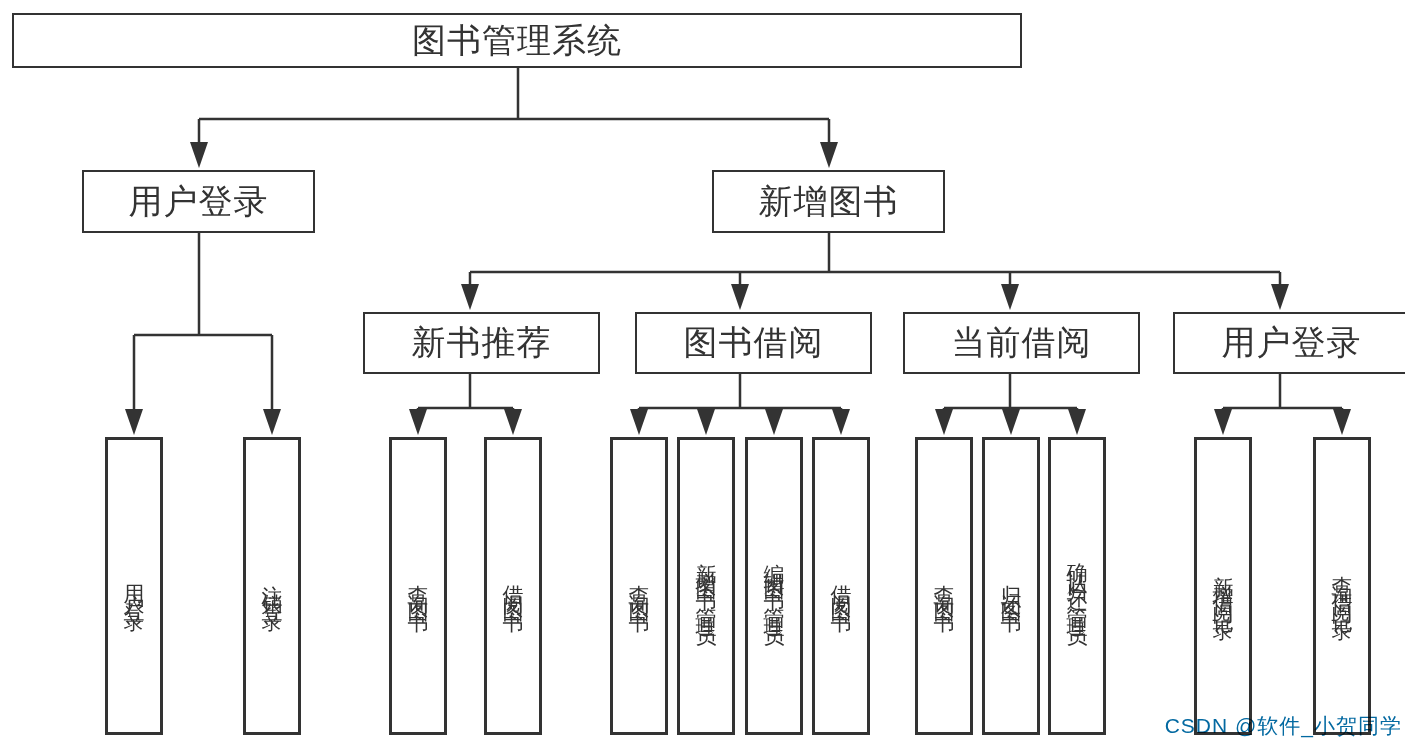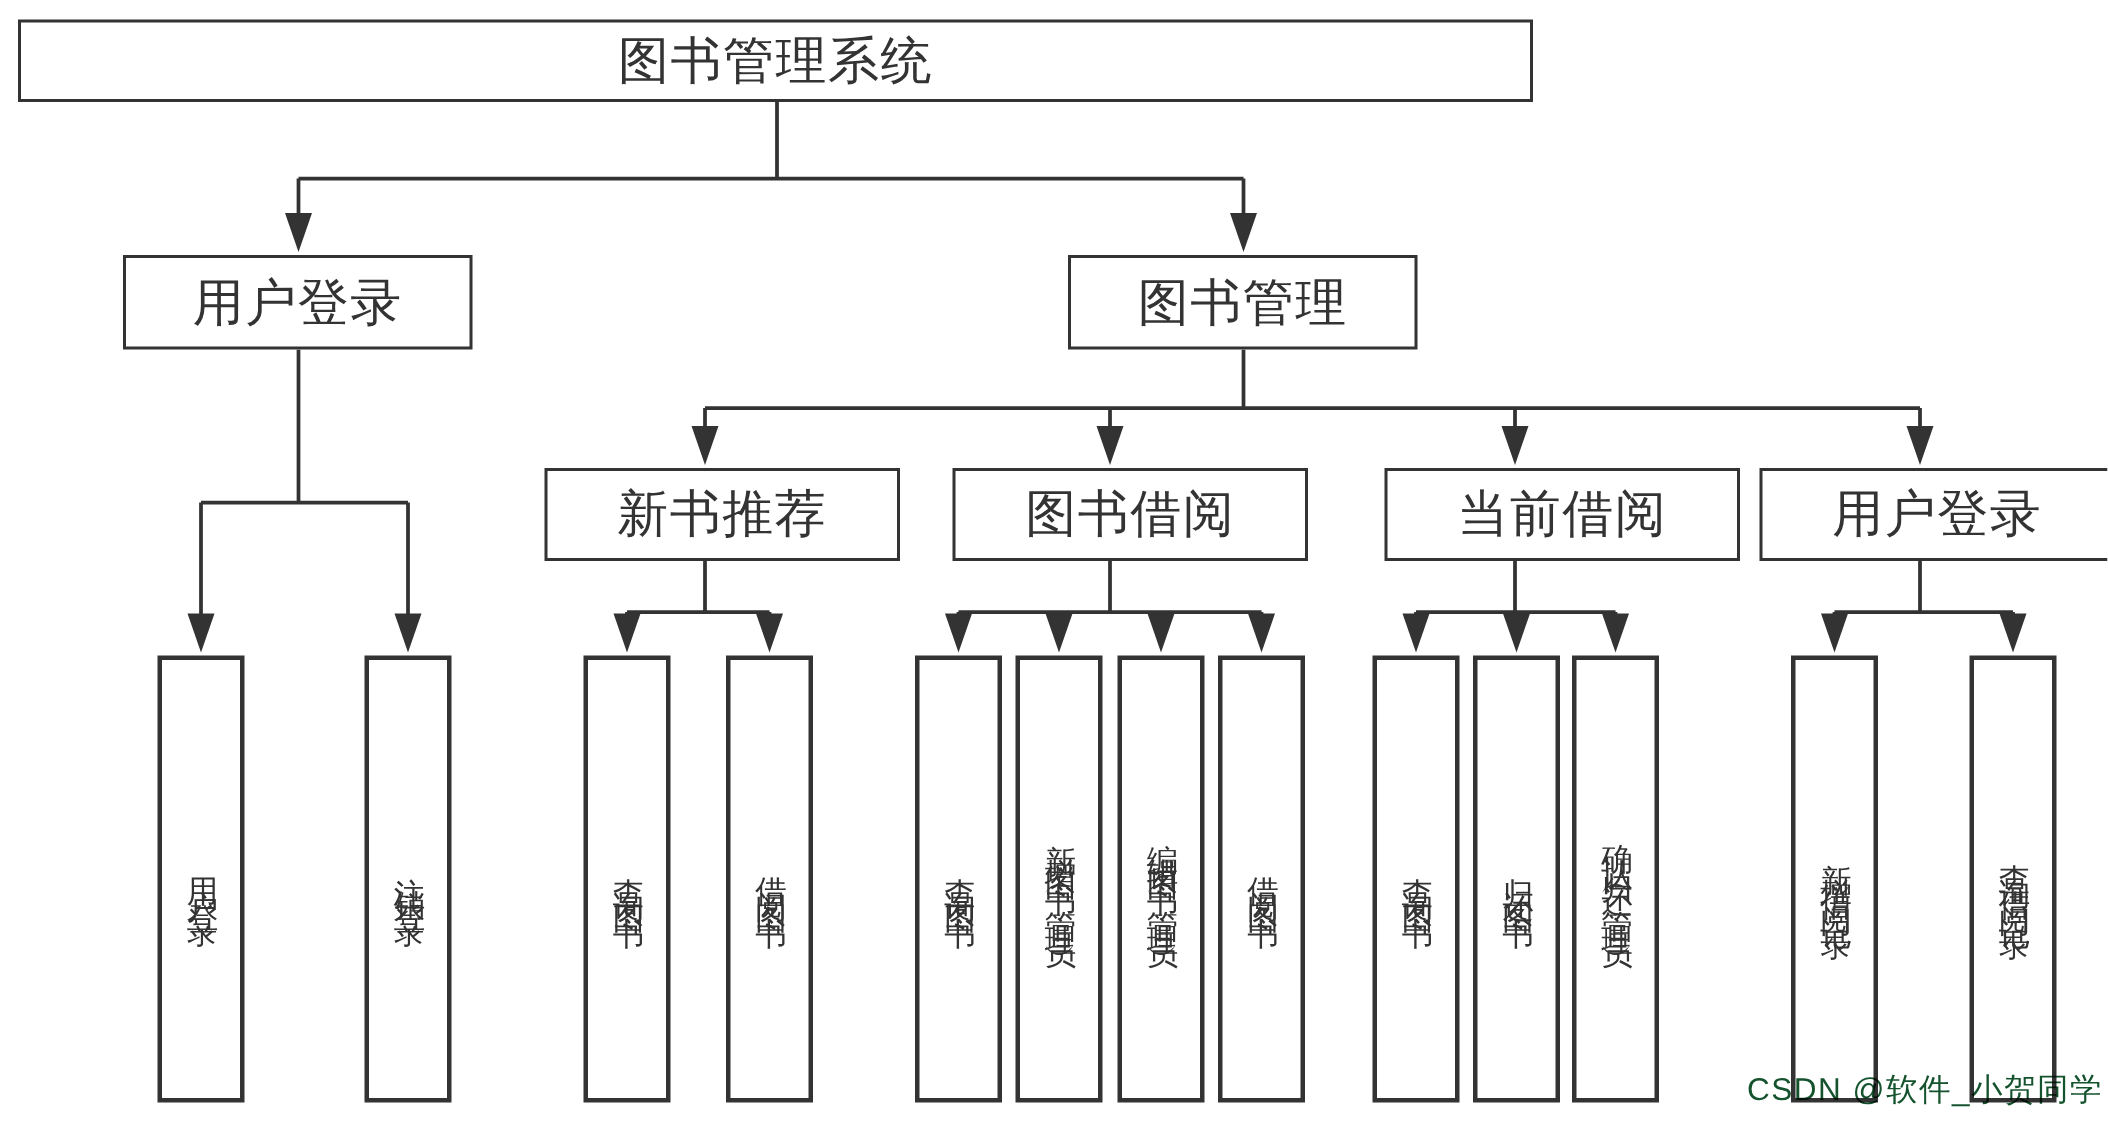--- a/index.html
+++ b/index.html
@@ -41,36 +41,36 @@
     font-size: 21px;
     letter-spacing: 9px;
     white-space: normal;
   }
   .n-root      { left: 12px;   top: 13px;  width: 1010px; height: 55px; }
   .n-user-login{ left: 82px;   top: 170px; width: 233px;  height: 63px; }
   .n-book-mgmt { left: 712px;  top: 170px; width: 233px;  height: 63px; }
   .n-l3        { top: 312px;   width: 237px; height: 62px; }
   .n-l3-1 { left: 363px; }
   .n-l3-2 { left: 635px; }
-  .n-l3-3 { left: 903px; margin-left: 20px; }
+  .n-l3-3 { left: 903px; }
   .n-l3-4 { left: 1173px; }
   .n-a1 { left: 105px; }  .n-a2 { left: 243px; }
   .n-b1 { left: 389px; }  .n-b2 { left: 484px; }
   .n-c1 { left: 610px; }  .n-c2 { left: 677px; }
   .n-c3 { left: 745px; }  .n-c4 { left: 812px; }
   .n-d1 { left: 915px; }  .n-d2 { left: 982px; }
   .n-d3 { left: 1048px; }
   .n-e1 { left: 1194px; } .n-e2 { left: 1313px; }
   .watermark {
     position: absolute;
     right: 3px;
     top: 712px;
     font-size: 21px;
     letter-spacing: 1px;
-    color: #14532d;
+    color: #0369a1;
     mix-blend-mode: multiply;
     z-index: 5;
     white-space: nowrap;
   }
 </style>
 </head>
 <body>
 
 <div class="stage">
 
@@ -103,21 +103,21 @@
       <polygon points="1002,409 1020,409 1011,435"></polygon>
       <polygon points="1068,409 1086,409 1077,435"></polygon>
       <polygon points="1214,409 1232,409 1223,435"></polygon>
       <polygon points="1333,409 1351,409 1342,435"></polygon>
     </g>
   </svg>
 
   <div class="box n-root">图书管理系统</div>
 
   <div class="box n-user-login">用户登录</div>
-  <div class="box n-book-mgmt">图书管理</div>
+  <div class="box n-book-mgmt">新增图书</div>
 
   <div class="box n-l3 n-l3-1">新书推荐</div>
   <div class="box n-l3 n-l3-2">图书借阅</div>
   <div class="box n-l3 n-l3-3">当前借阅</div>
   <div class="box n-l3 n-l3-4">用户登录</div>
 
   <div class="box leaf n-a1">用户登录</div>
   <div class="box leaf n-a2">注销登录</div>
 
   <div class="box leaf n-b1">查询图书</div>

